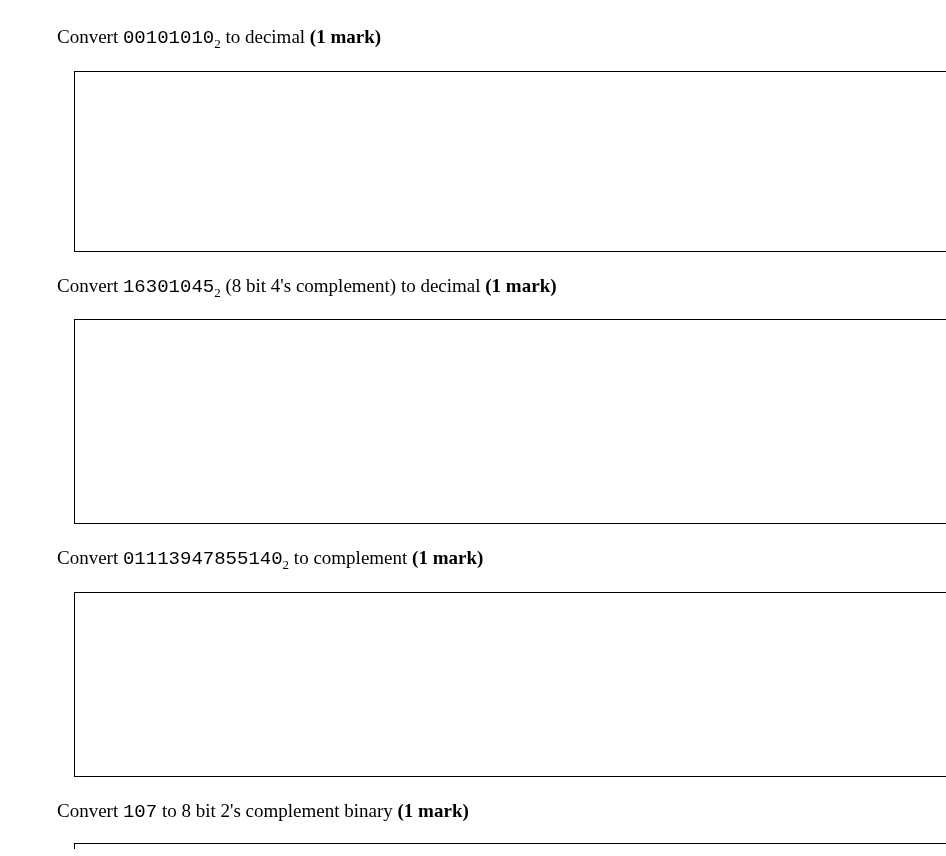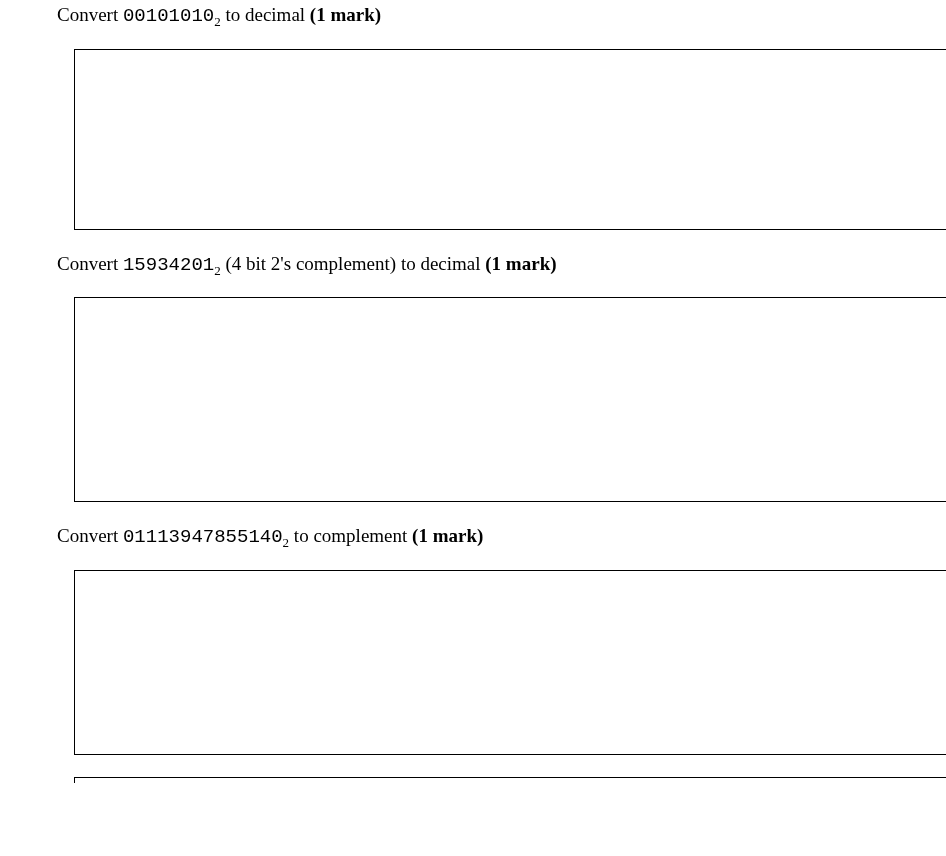--- a/index.html
+++ b/index.html
@@ -15,20 +15,21 @@
       width: 946px;
       padding-left: 57px;
       padding-top: 3px;
     }
     .question-block {
       margin-bottom: 22px;
     }
     .question-text {
       line-height: 1.3;
       margin-bottom: 18px;
+      margin-top: 22px;
     }
     .mono {
       font-family: 'Courier New', Courier, monospace;
       font-size: 19px;
     }
     .subscript {
       font-size: 13px;
       vertical-align: sub;
       font-family: Georgia, 'Times New Roman', serif;
     }
@@ -70,27 +71,30 @@
 
 <div class="question-block">
   <div class="question-text">
     <span class="q-convert">Convert </span><span class="mono q-value">00101010</span><span class="subscript">2</span><span class="q-target"> to decimal  </span><span class="bold q-marks">(1 mark)</span>
   </div>
   <div class="answer-box"></div>
 </div>
 
 <div class="question-block">
   <div class="question-text">
-    <span class="q-convert">Convert </span><span class="mono q-value">15934201</span><span class="subscript">2</span><span class="q-target"> (4 bit 2's complement) to decimal </span><span class="bold q-marks">(1 mark)</span>
+    <span class="q-convert">Convert </span><span class="mono q-value">16301045</span><span class="subscript">2</span><span class="q-target"> (8 bit 4's complement) to decimal </span><span class="bold q-marks">(1 mark)</span>
   </div>
   <div class="answer-box" style="height: 205px;"></div>
 </div>
 
 <div class="question-block">
   <div class="question-text">
     <span class="q-convert">Convert </span><span class="mono q-value">01113947855140</span><span class="subscript">2</span><span class="q-target"> to complement </span><span class="bold q-marks">(1 mark)</span>
   </div>
   <div class="answer-box" style="height: 185px;"></div>
 </div>
 
 <div class="question-block">
+  <div class="question-text">
+    <span class="q-convert">Convert </span><span class="mono q-value">107</span><span class="q-target"> to 8 bit 2's complement binary </span><span class="bold q-marks">(1 mark)</span>
+  </div>
   <div class="answer-box-small"></div>
 </div>
 
 </body></html>

